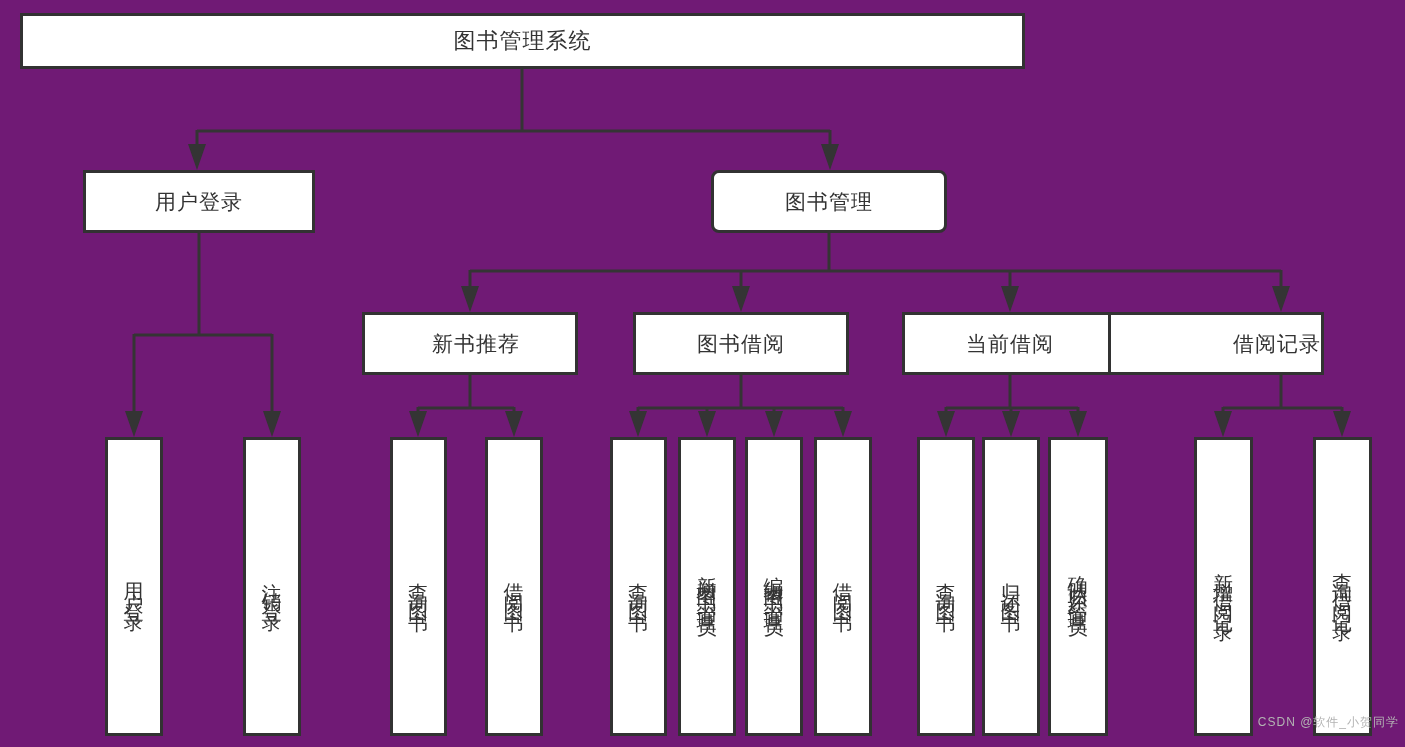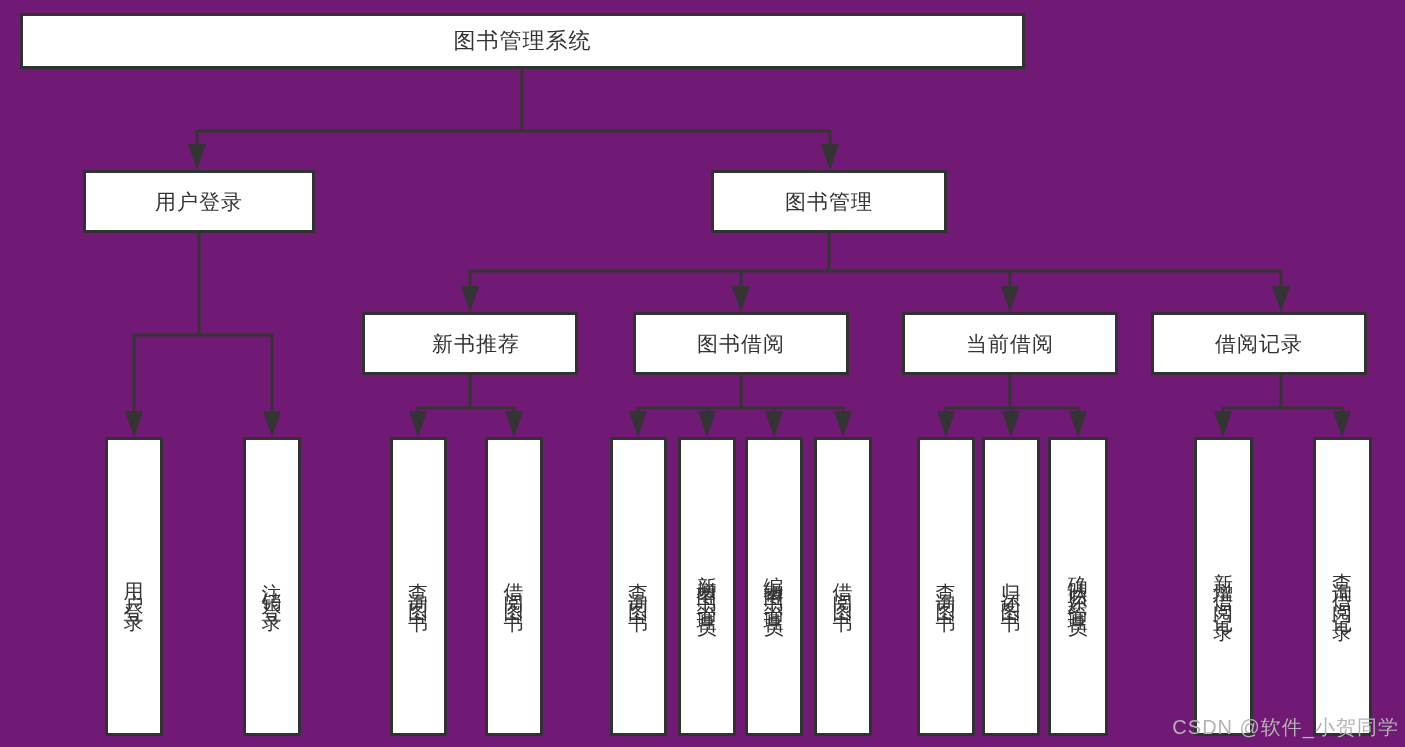--- a/index.html
+++ b/index.html
@@ -41,21 +41,21 @@
     letter-spacing: 10px;
     line-height: 1;
   }
   .node.leaf.tight span {
     letter-spacing: 6px;
   }
   .watermark {
     position: absolute;
     right: 6px;
     top: 714px;
-    font-size: 20px;
+    font-size: 12px;
     color: #b3b3b3;
     letter-spacing: 1px;
     white-space: nowrap;
   }
 </style>
 </head>
 <body>
 
 <div class="canvas">
 
@@ -106,34 +106,34 @@
     </g>
   </svg>
 
   <div class="node root-box" style="left:20px; top:13px; width:1005px; height:56px;">
     <span>图书管理系统</span>
   </div>
 
   <div class="node h-node" style="left:83px; top:170px; width:232px; height:63px;">
     <span>用户登录</span>
   </div>
-  <div class="node h-node" style="left:711px; top:170px; width:236px; height:63px;">
+  <div class="node h-node" style="left:711px; top:170px; width:236px; height:63px;border-radius:8px;">
     <span>图书管理</span>
   </div>
 
   <div class="node h-node" style="left:362px; top:312px; width:216px; height:63px;padding-left:12px;">
     <span>新书推荐</span>
   </div>
   <div class="node h-node" style="left:902px; top:312px; width:216px; height:63px;">
     <span>当前借阅</span>
   </div>
   <div class="node h-node" style="left:633px; top:312px; width:216px; height:63px;">
     <span>图书借阅</span>
   </div>
-  <div class="node h-node" style="left:1151px; top:312px; width:216px; height:63px;">
+  <div class="node h-node" style="left:1108px; top:312px; width:216px; height:63px;justify-content:flex-end;">
     <span>借阅记录</span>
   </div>
 
   <div class="node leaf" style="left:105px; top:437px; width:58px; height:299px;">
     <span>用户登录</span>
   </div>
   <div class="node leaf" style="left:243px; top:437px; width:58px; height:299px;">
     <span>注销登录</span>
   </div>
   <div class="node leaf" style="left:390px; top:437px; width:57px; height:299px;">

